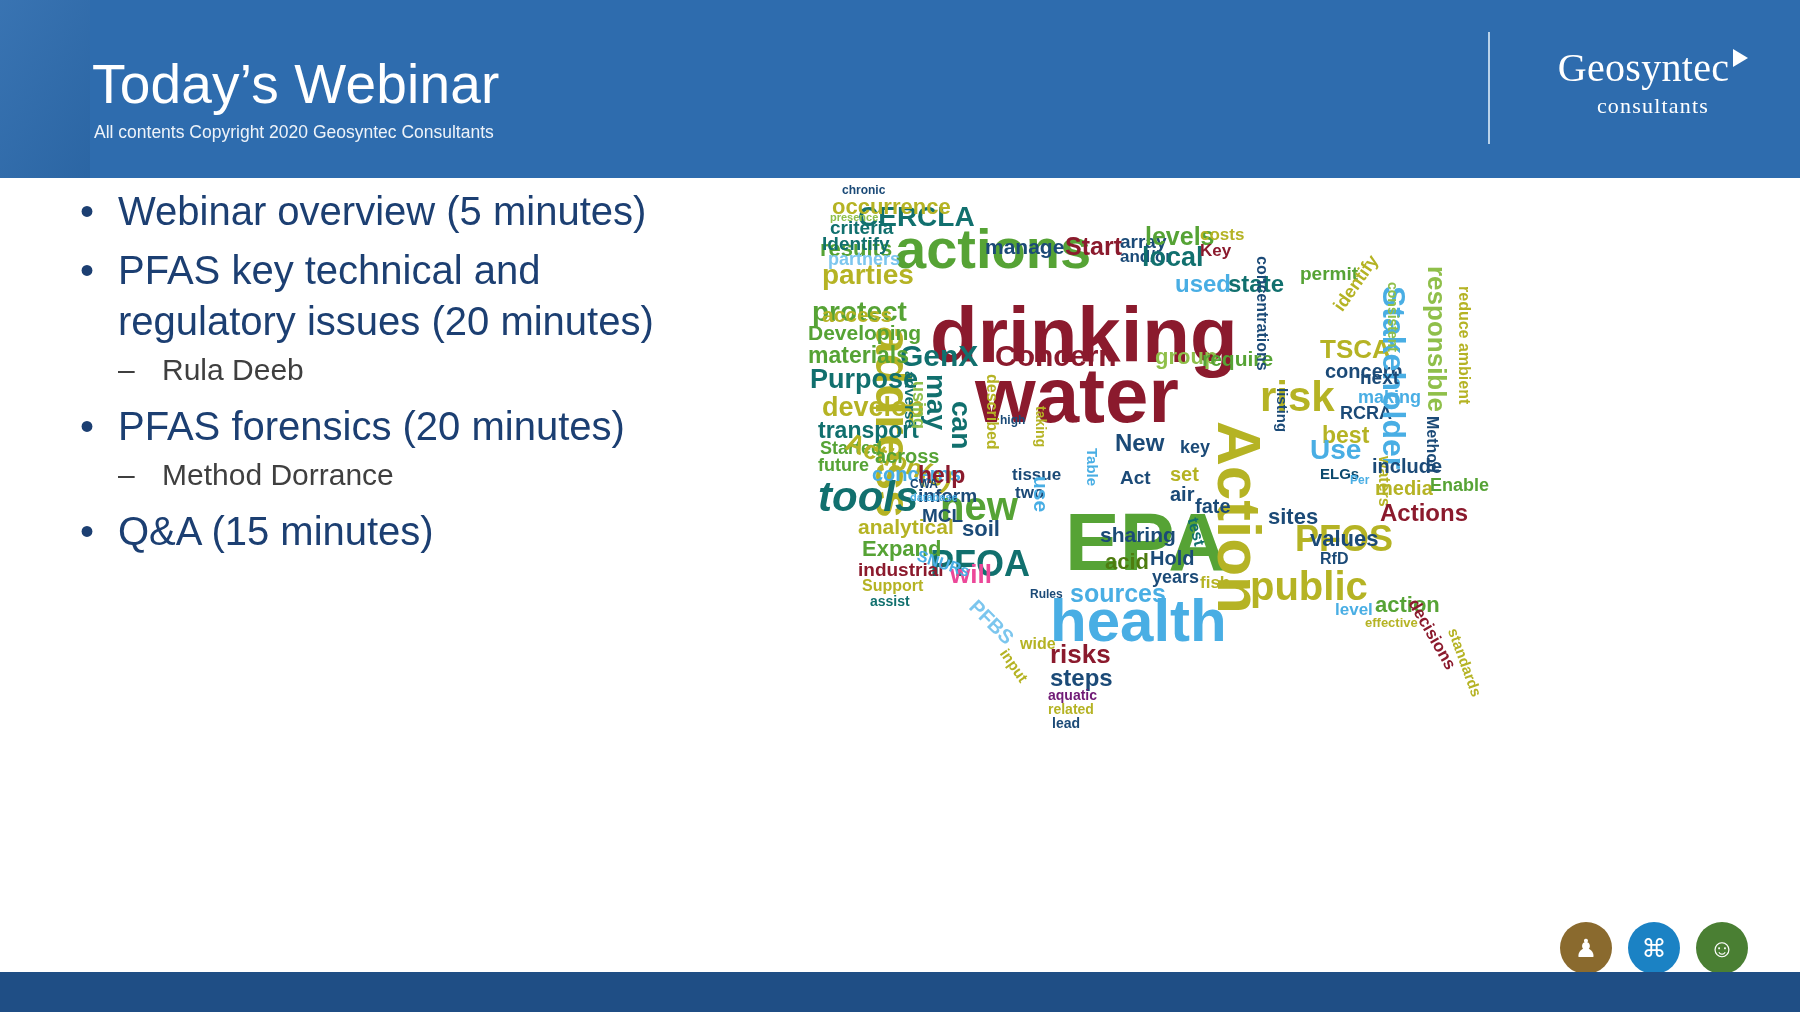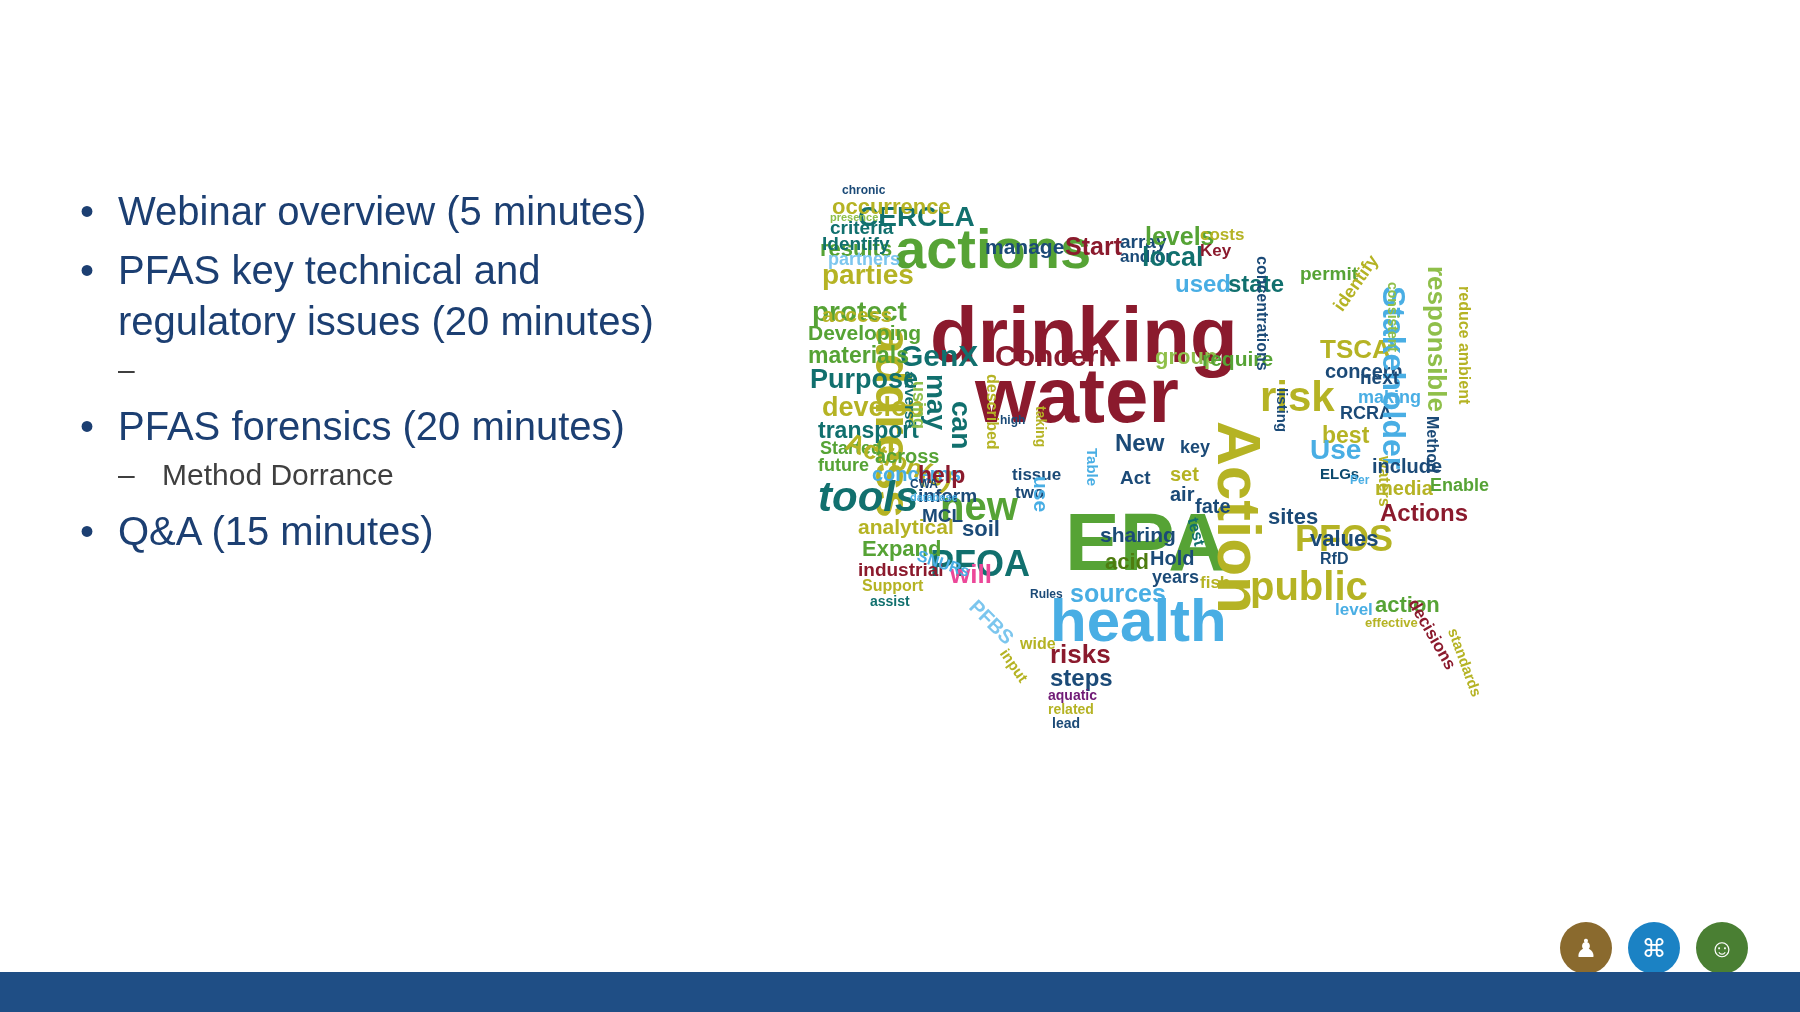--- a/index.html
+++ b/index.html
@@ -121,32 +121,43 @@
   }
   #tray-icon-person { background: #8a6a2e; }
   #tray-icon-network { background: #1b82c4; }
   #tray-icon-brain  { background: #4a7f33; }
 </style>
 </head>
 <body>
 
 <div id="slide">
 
+  <div id="header">
+    <div class="streak"></div>
+    <div id="page-title">Today’s Webinar</div>
+    <div id="copyright">All contents Copyright 2020 Geosyntec Consultants</div>
+    <div id="logo-divider"></div>
+    <div id="logo-block">
+      <div id="logo-word"><span>Geosyntec</span><span id="logo-tri"></span></div>
+      <div id="logo-sub">consultants</div>
+    </div>
+  </div>
 
   <div id="bullets">
       <div class="b-row b-main">
         <span class="mark">•</span>
         <span class="txt">Webinar overview (5 minutes)</span>
       </div>
       <div class="b-row b-main">
         <span class="mark">•</span>
         <span class="txt">PFAS key technical and regulatory issues (20 minutes)</span>
       </div>
       <div class="b-row b-sub">
         <span class="mark">–</span>
+        <span class="txt">Rula Deeb</span>
       </div>
       <div class="b-row b-main">
         <span class="mark">•</span>
         <span class="txt">PFAS forensics (20 minutes)</span>
       </div>
       <div class="b-row b-sub">
         <span class="mark">–</span>
         <span class="txt">Method Dorrance</span>
       </div>
       <div class="b-row b-main">

